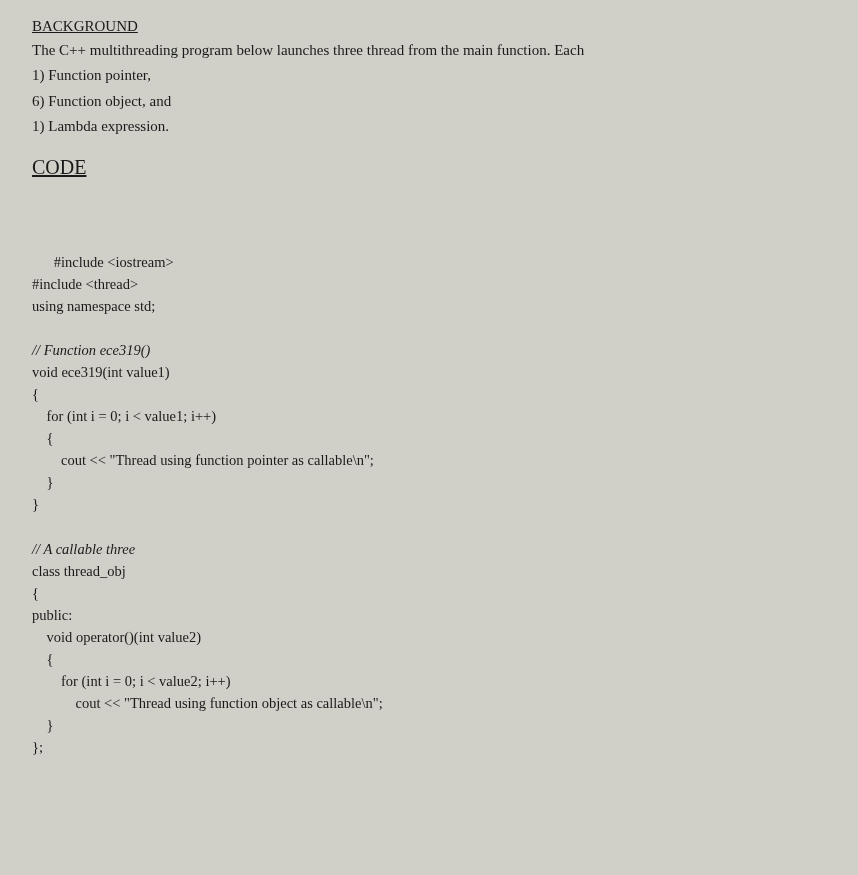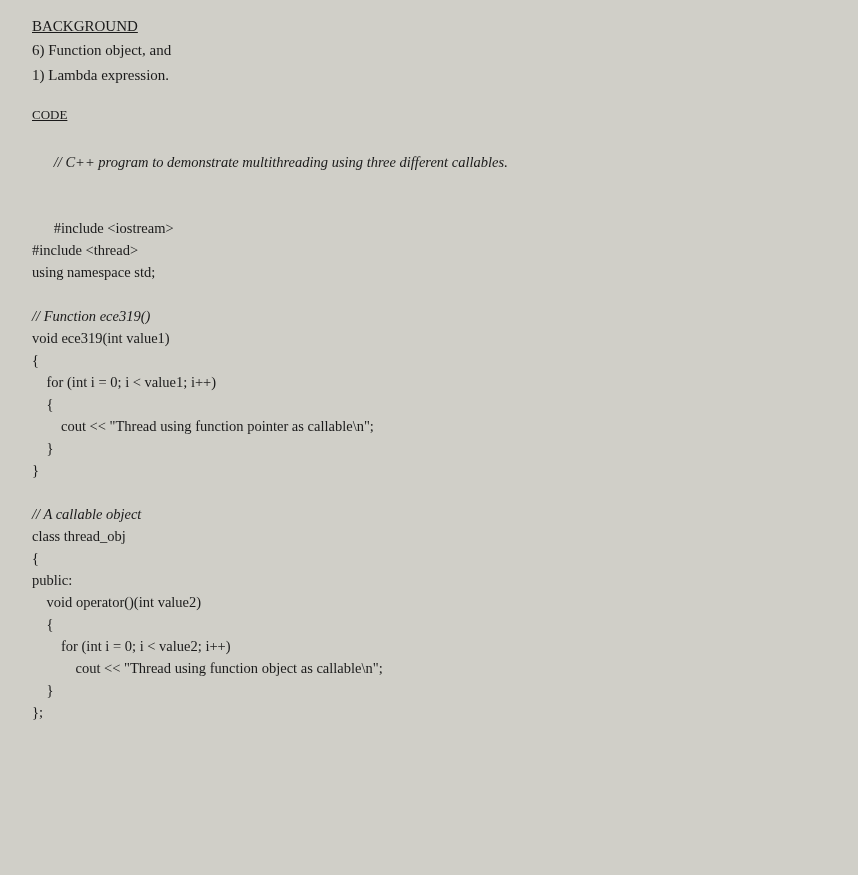--- a/index.html
+++ b/index.html
@@ -44,21 +44,21 @@
       margin-left: 0;
       line-height: 1.55;
     }
 
     .code-section {
       margin-top: 6px;
     }
 
     .code-section .code-heading {
       text-decoration: underline;
-      font-size: 13px;
+      font-size: 20px;
       margin-bottom: 6px;
       display: inline-block;
     }
 
     .code-block {
       font-family: 'Times New Roman', Times, serif;
       font-size: 14.5px;
       line-height: 1.52;
       white-space: pre;
       color: #1a1a1a;
@@ -68,43 +68,46 @@
       font-style: italic;
     }
   </style>
 </head>
 <body>
 
 <div class="page">
 
   <div class="background-section">
     <span class="section-heading">BACKGROUND</span>
+    <p>
+      <span>The C++ multithreading program below launches three thread from the main function. Each</span>
+    </p>
+    <p class="list-item">1) Function pointer,</p>
     <p class="list-item">6) Function object, and</p>
     <p class="list-item">1) Lambda expression.</p>
   </div>
 
   <div class="code-section">
     <span class="code-heading">CODE</span>
     <div class="code-block">
-      <span class="code-comment">// C++ program to demonstrate multithreading using three different callables.</span>
       <br>
       <span>#include &lt;iostream&gt;
 #include &lt;thread&gt;
 using namespace std;
 
 <span class="code-comment">// Function ece319()</span>
 void ece319(int value1)
 {
     for (int i = 0; i &lt; value1; i++)
     {
         cout &lt;&lt; "Thread using function pointer as callable\n";
     }
 }
 
-<span class="code-comment">// A callable object</span>
+<span class="code-comment">// A callable three</span>
 class thread_obj
 {
 public:
     void operator()(int value2)
     {
         for (int i = 0; i &lt; value2; i++)
             cout &lt;&lt; "Thread using function object as callable\n";
     }
 };</span>
     </div>

